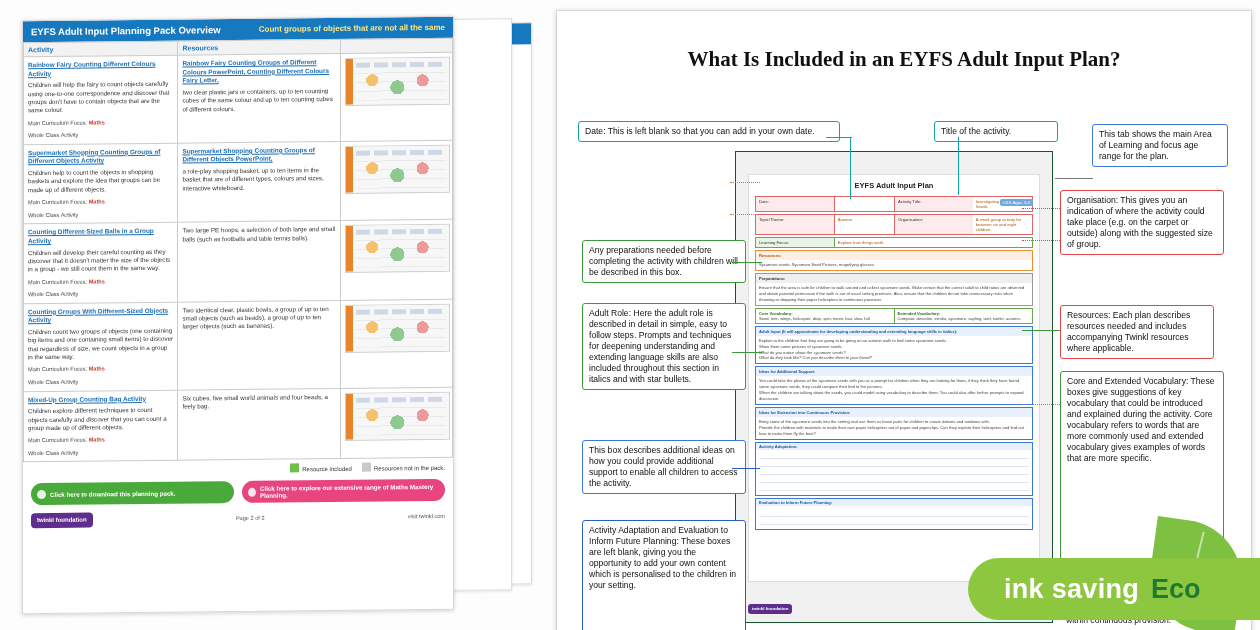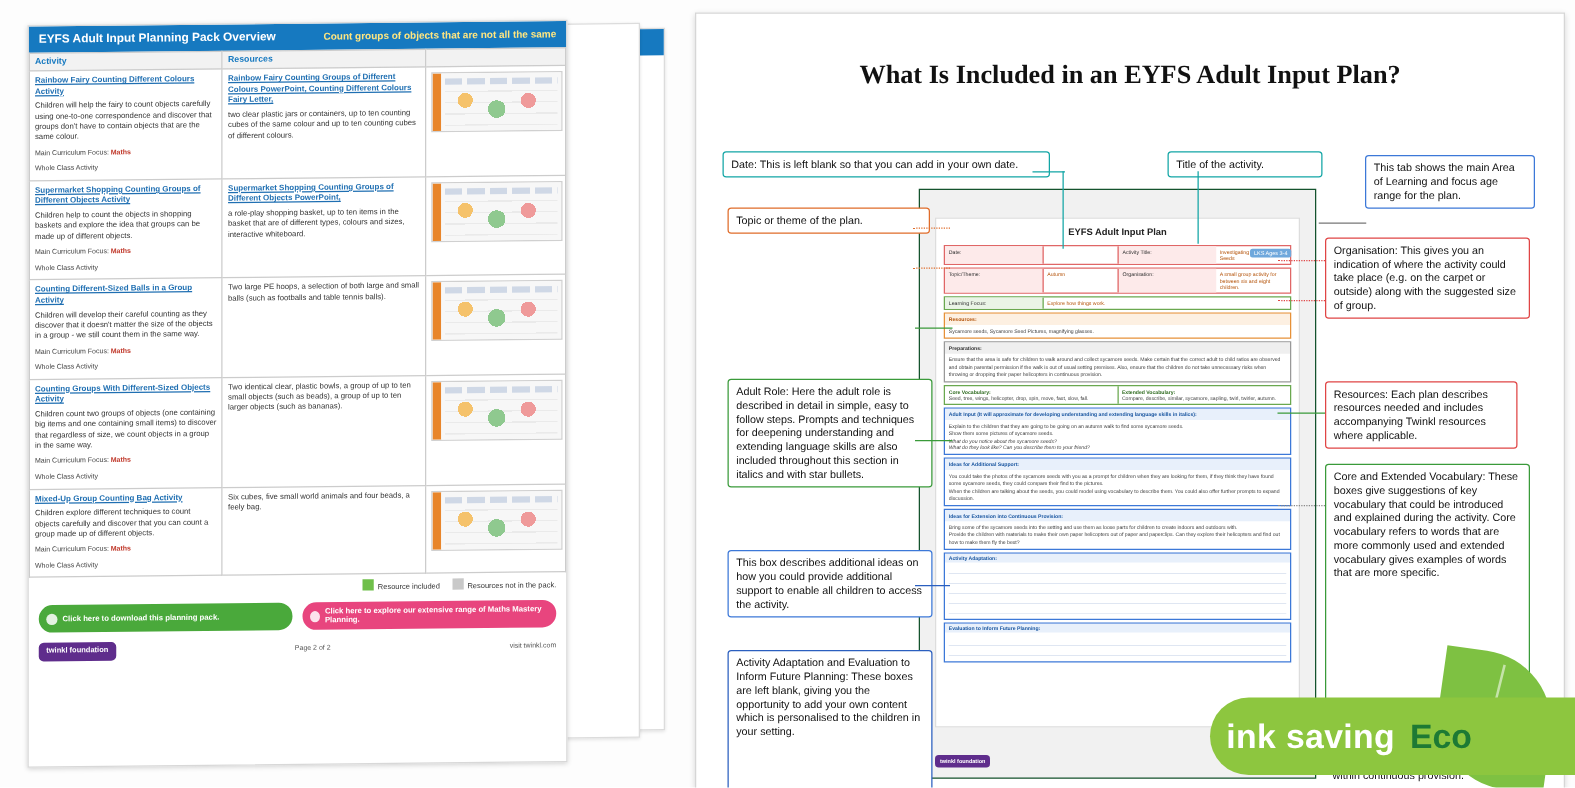--- a/index.html
+++ b/index.html
@@ -147,21 +147,21 @@
 
   
   .eco{
     position:absolute;right:0;bottom:0;width:292px;height:110px;
   }
   .eco .pillbg{
     position:absolute;left:0;bottom:10px;width:292px;height:62px;
     background:#8dc63f;border-radius:31px 0 0 31px;
     display:flex;align-items:center;
   }
-  .eco .ink{color:#fff;font-size:27px;font-weight:bold;padding-left:13px;letter-spacing:.3px;}
+  .eco .ink{color:#fff;font-size:27px;font-weight:bold;padding-left:36px;letter-spacing:.3px;}
   .eco .ecoword{color:#1d7a34;font-size:27px;font-weight:bold;padding-left:12px;}
   .eco .leaf{
     position:absolute;right:18px;bottom:0px;width:92px;height:108px;
     background:#7ec142;
     border-radius:0 60px 0 60px;
     transform:rotate(8deg);
   }
   .eco .leaf:after{
     content:"";position:absolute;left:46%;top:8%;width:2px;height:80%;
     background:rgba(255,255,255,.55);transform:rotate(6deg);
@@ -388,23 +388,23 @@
         <span>Page 1 of 1</span>
       </div>
     </div>
 
   </div>
 
   <div class="callout teal" style="left:578px;top:121px;width:248px;">Date: This is left blank so that you can add in your own date.</div>
   <div class="callout teal" style="left:934px;top:121px;width:110px;">Title of the activity.</div>
   <div class="callout" style="left:1092px;top:124px;width:122px;">This tab shows the main Area of Learning and focus age range for the plan.</div>
 
-  <div class="callout orange" style="left:582px;top:166px;width:148px;">Topic or theme of the plan.</div>
   <div class="callout red" style="left:1060px;top:190px;width:150px;">Organisation: This gives you an indication of where the activity could take place (e.g. on the carpet or outside) along with the suggested size of group.</div>
 
+  <div class="callout green" style="left:582px;top:240px;width:150px;">Any preparations needed before completing the activity with children will be described in this box.</div>
   <div class="callout red" style="left:1060px;top:305px;width:140px;">Resources: Each plan describes resources needed and includes accompanying Twinkl resources where applicable.</div>
 
   <div class="callout green" style="left:582px;top:303px;width:150px;">Adult Role: Here the adult role is described in detail in simple, easy to follow steps. Prompts and techniques for deepening understanding and extending language skills are also included throughout this section in italics and with star bullets.</div>
   <div class="callout" style="left:582px;top:440px;width:150px;">This box describes additional ideas on how you could provide additional support to enable all children to access the activity.</div>
 
   <div class="callout green" style="left:1060px;top:371px;width:150px;height:230px;overflow:hidden;">Core and Extended Vocabulary: These boxes give suggestions of key vocabulary that could be introduced and explained during the activity. Core vocabulary refers to words that are more commonly used and extended vocabulary gives examples of words that are more specific.</div>
   <div class="callout blue" style="left:582px;top:520px;width:150px;height:110px;overflow:hidden;">Activity Adaptation and Evaluation to Inform Future Planning: These boxes are left blank, giving you the opportunity to add your own content which is personalised to the children in your setting.</div>
   <div class="callout" style="left:1060px;top:600px;width:150px;height:40px;overflow:hidden;border:none;">are some ideas for extending activities within continuous provision.</div>
 
   <div class="arrow arr-teal">

